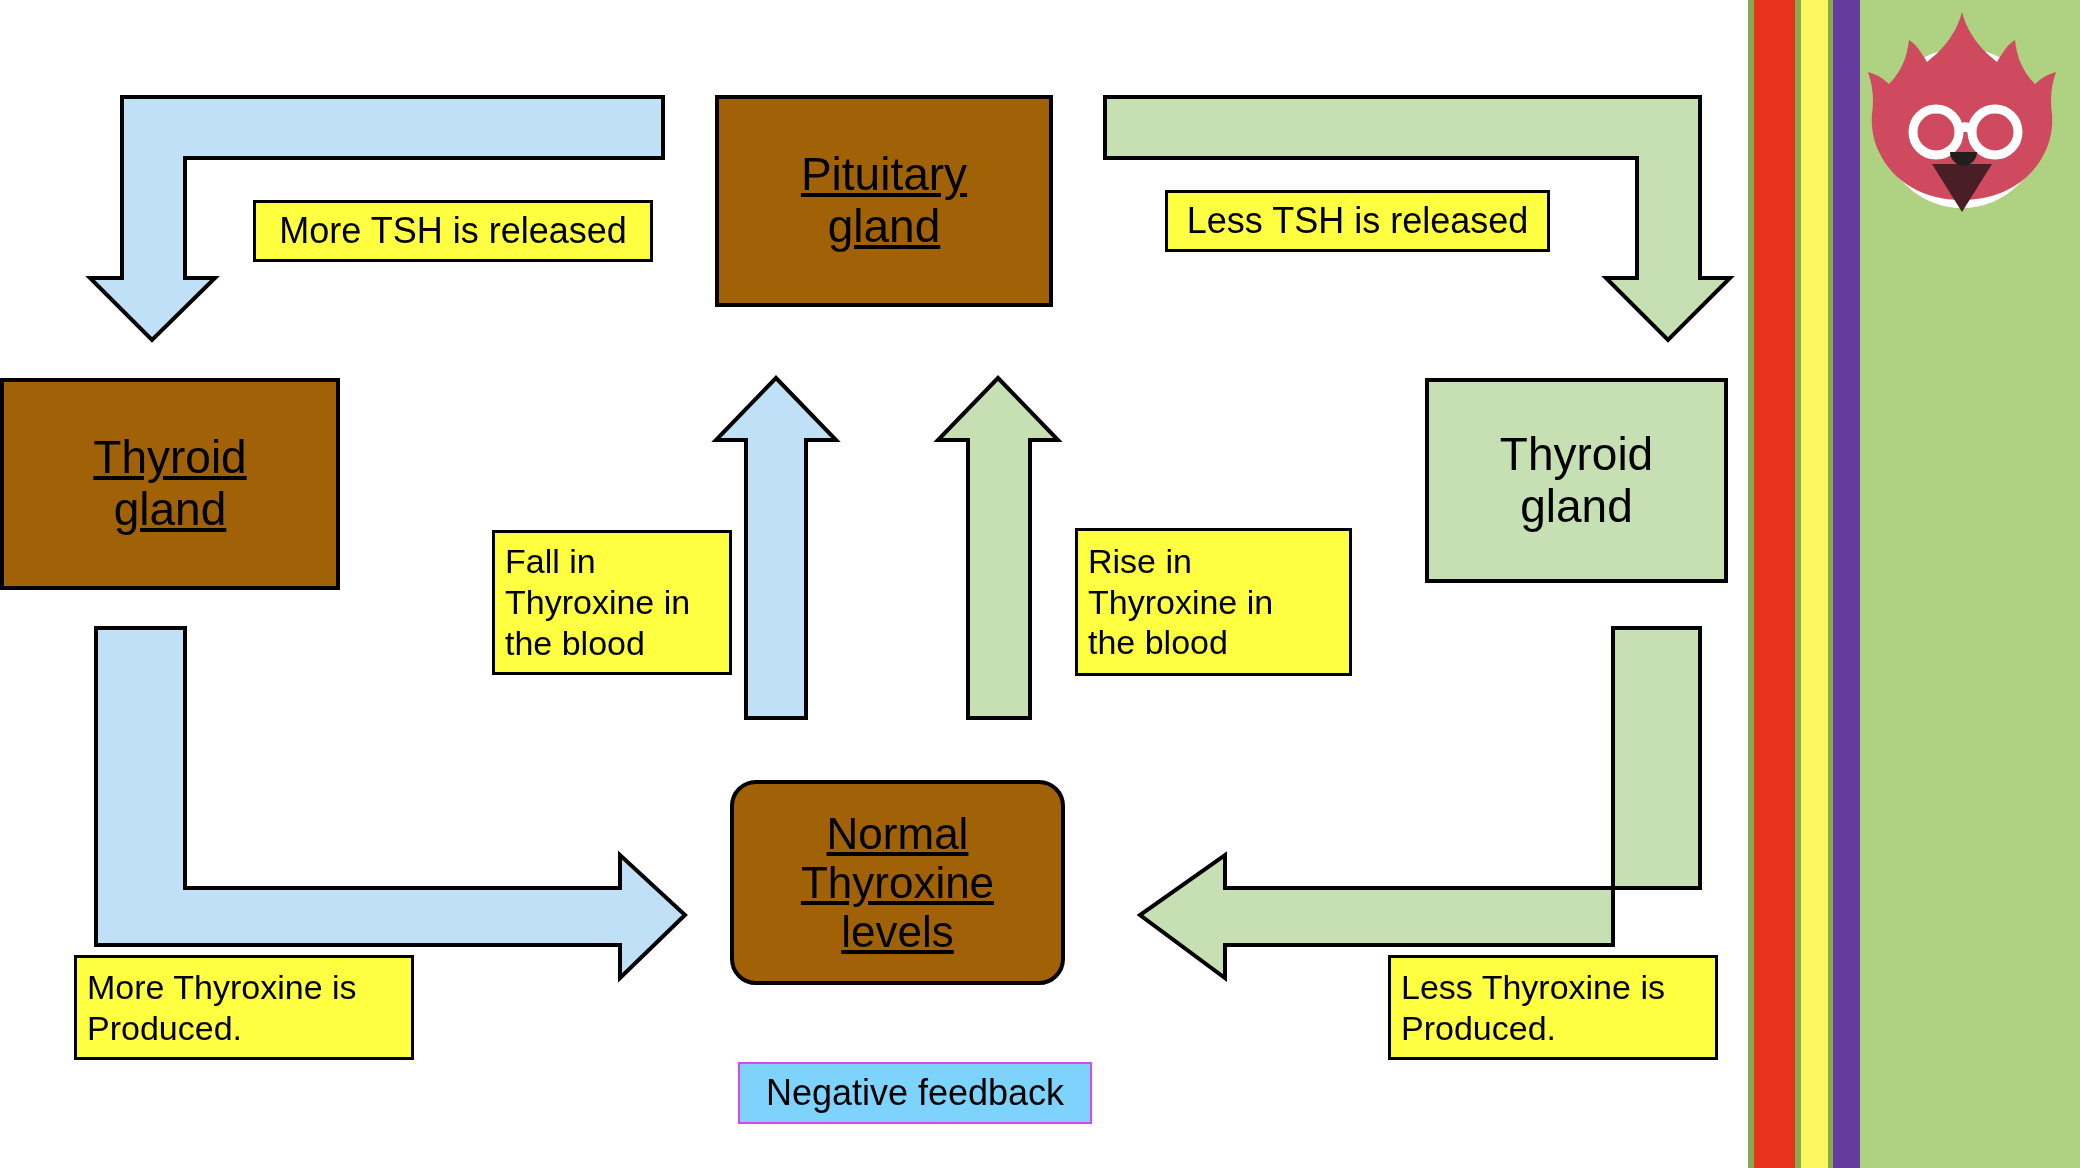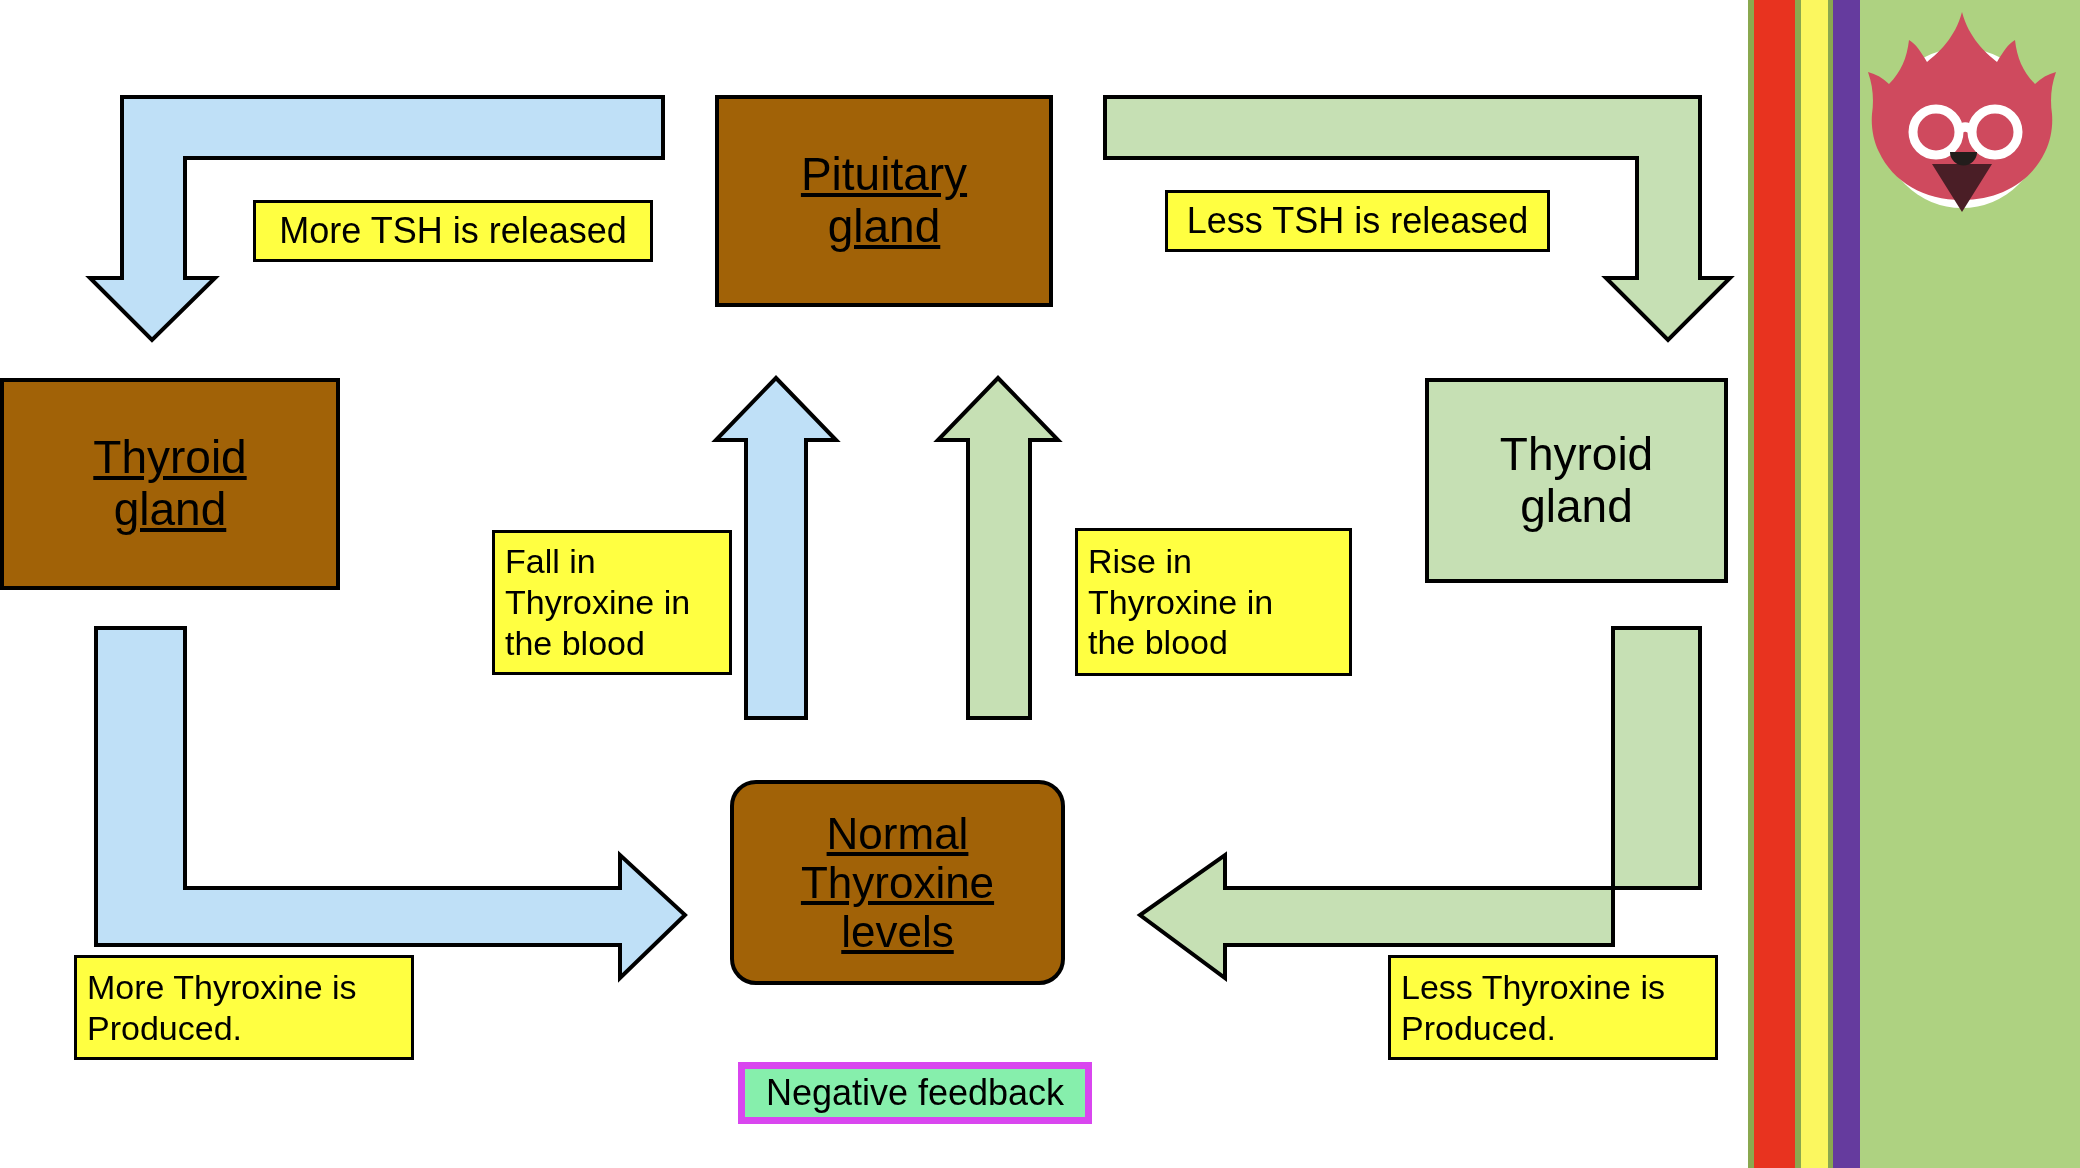--- a/index.html
+++ b/index.html
@@ -46,22 +46,22 @@
     display: flex;
     align-items: center;
   }
   .label.center-text { justify-content: center; }
   .label.left-text   { justify-content: flex-start; }
 
   
   .wlabel {
     position: absolute;
     box-sizing: border-box;
-    background: #86efac;
-    border: 7px solid #d946ef;
+    background: #7dd3fc;
+    border: 2px solid #d946ef;
     color: #000000;
     display: flex;
     align-items: center;
     justify-content: center;
     font-weight: 400;
   }
 
   
   #arrows {
     position: absolute;

